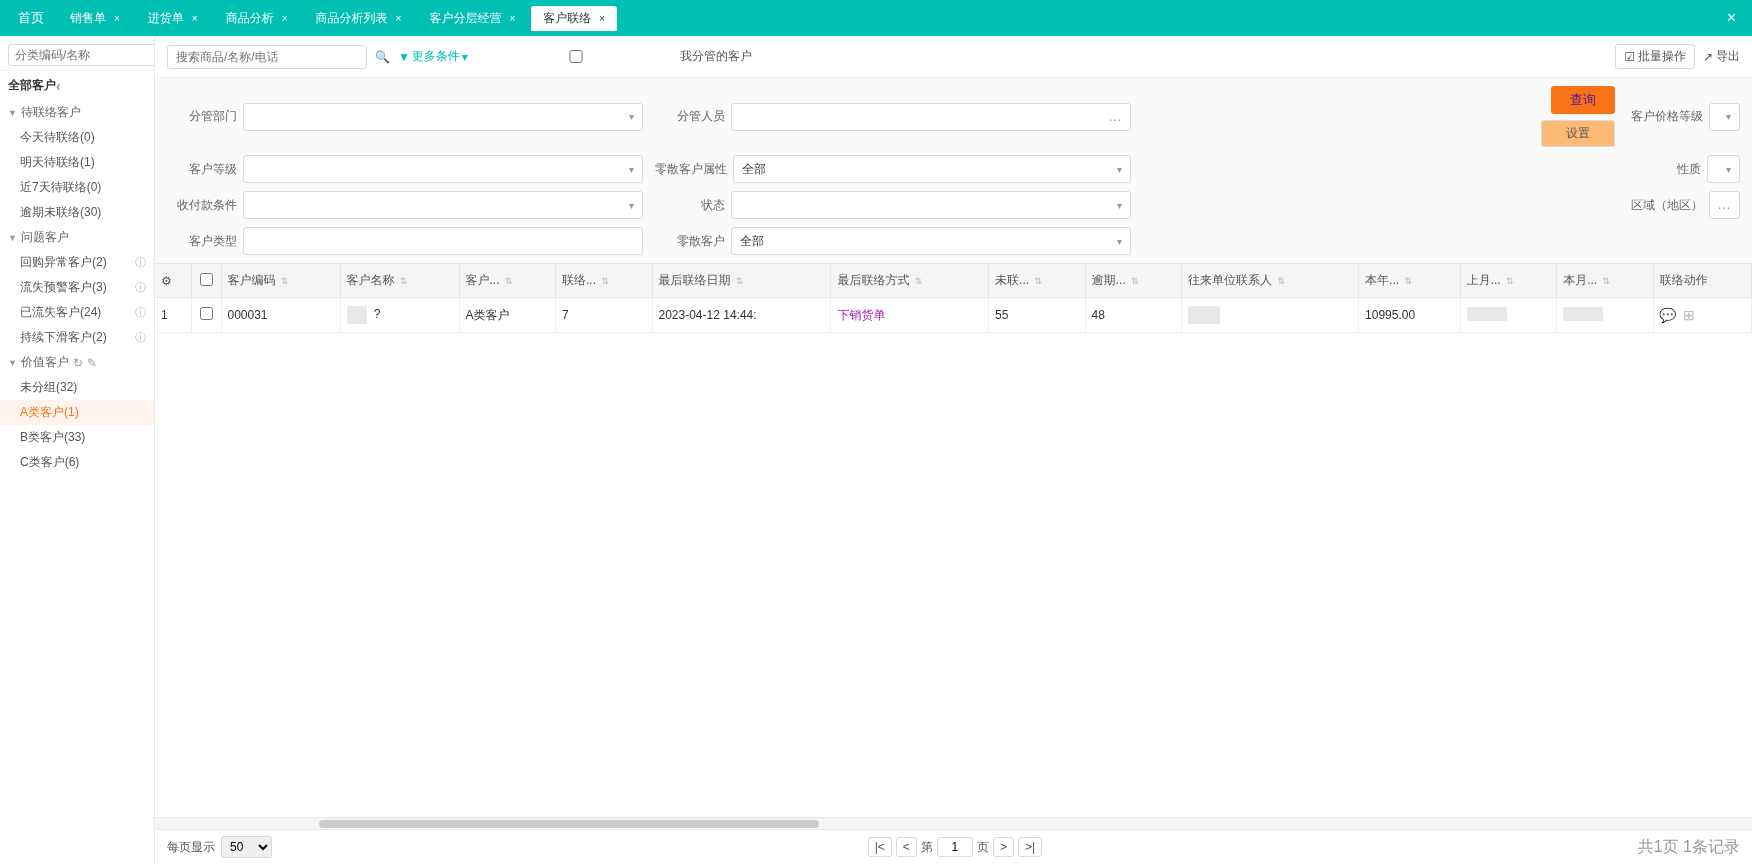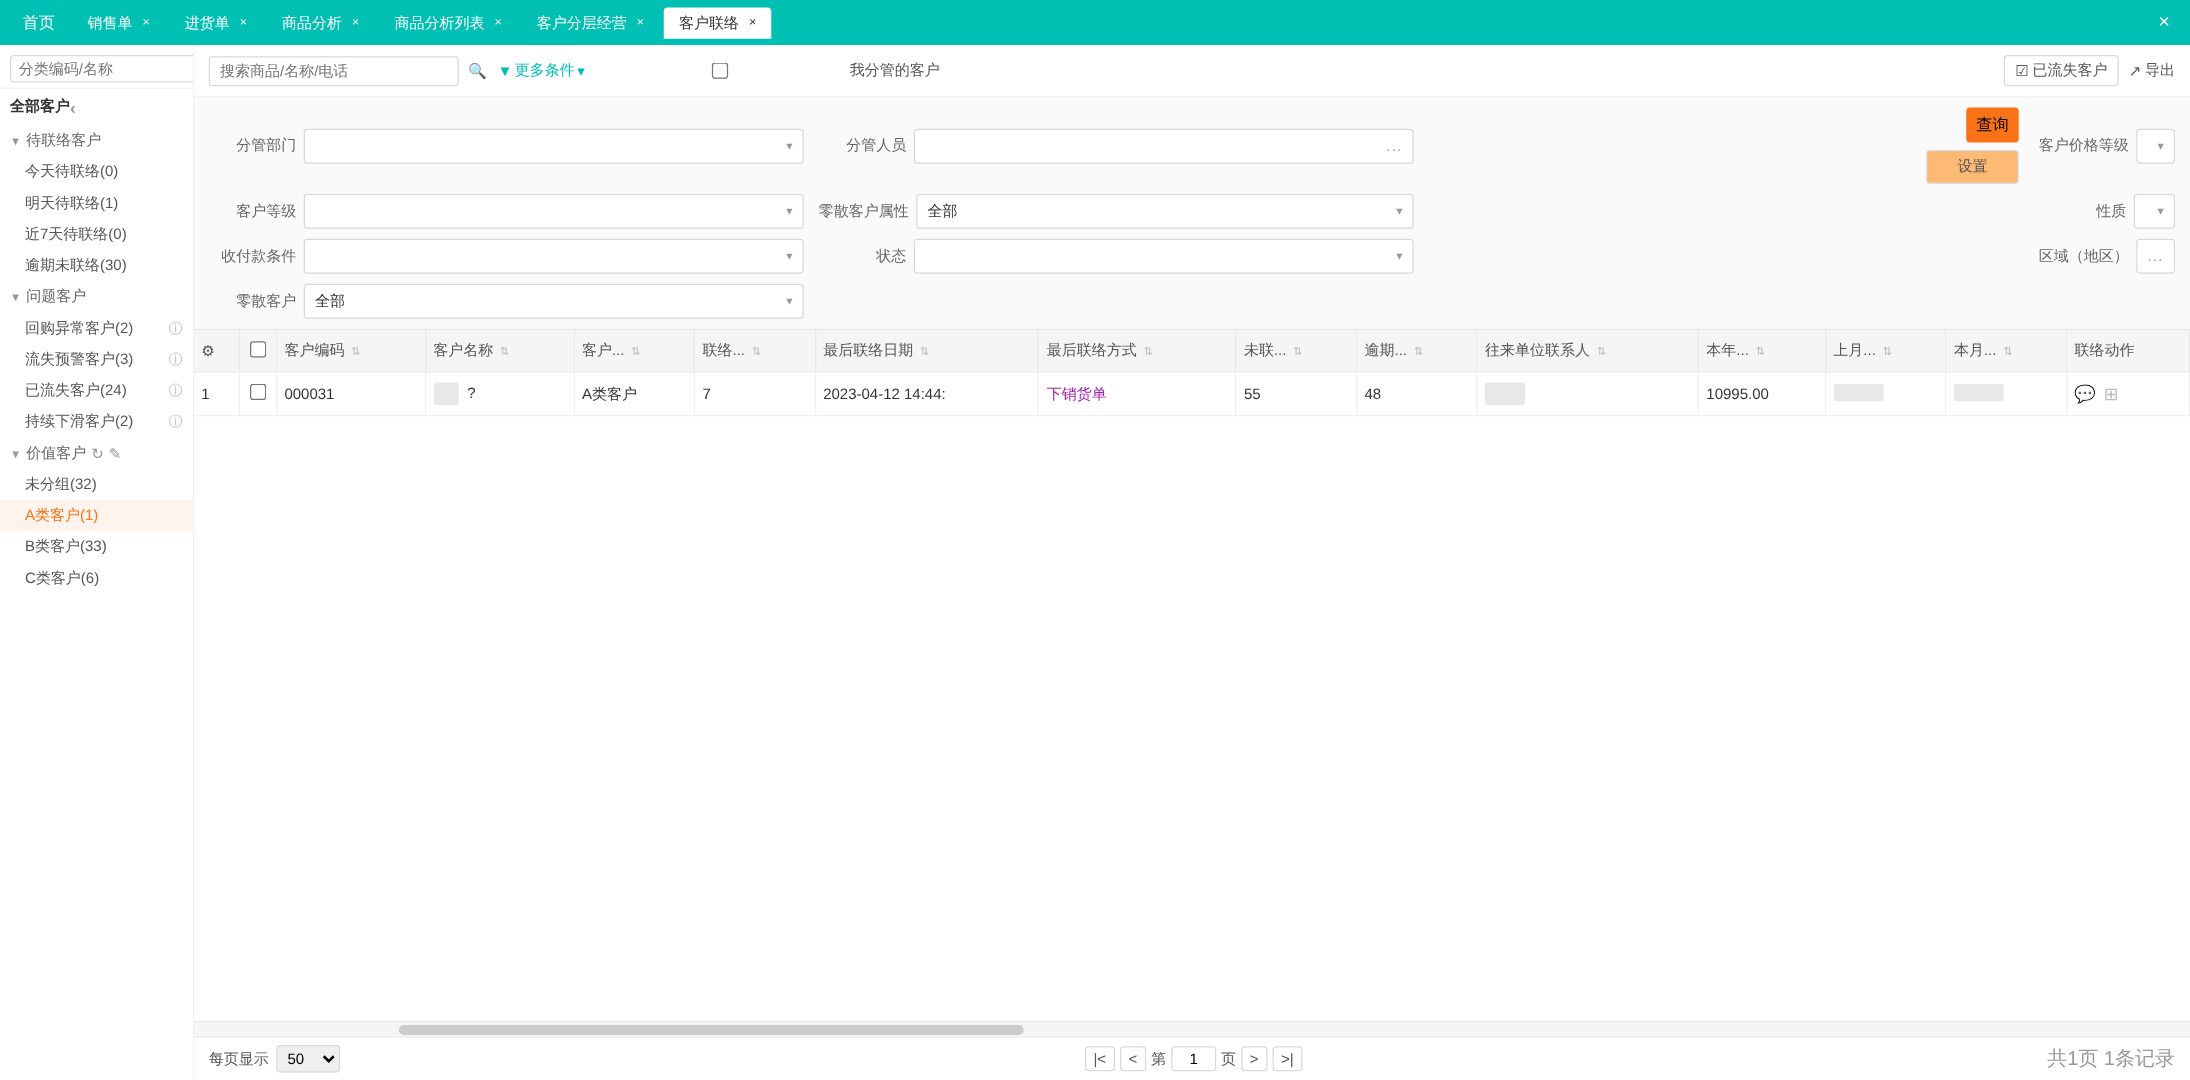--- a/index.html
+++ b/index.html
@@ -197,23 +197,23 @@
       display: flex;
       align-items: center;
       justify-content: space-between;
       cursor: pointer;
       min-height: 28px;
     }
     .filter-input .dropdown-arrow { color: #999; font-size: 10px; }
     .filter-input .more-dots { color: #999; font-size: 12px; letter-spacing: 1px; }
     .query-btn {
       background: #f97316;
-      color: #000000;
+      color: #4c1d95;
       border: none;
-      padding: 5px 8px;
+      padding: 5px 19px;
       border-radius: 3px;
       cursor: pointer;
       font-size: 13px;
       white-space: nowrap;
     }
     .settings-btn {
       background: #fdba74;
       color: #555;
       border: 1px solid #d9d9d9;
       padding: 4px 24px;
@@ -452,21 +452,21 @@
         <span>更多条件</span>
         <span>▾</span>
       </div>
       <div class="my-customers">
         <input type="checkbox" style="">
         <span>我分管的客户</span>
       </div>
       <div class="filter-bar-right">
         <div class="batch-op-btn">
           <span>☑</span>
-          <span>已流失客户</span>
+          <span>批量操作</span>
         </div>
         <div class="export-btn">
           <span>↗</span>
           <span>导出</span>
         </div>
       </div>
     </div>
 
     <div class="advanced-filter">
       <div style="display:grid; grid-template-columns: 1fr 1fr 1fr auto; gap:8px 12px; align-items:center;">
@@ -534,20 +534,26 @@
               <span class="dropdown-arrow">▾</span>
           </div>
         </div>
         <div></div>
 
         <div class="filter-row">
           <span class="filter-label">区域（地区）</span>
           <div class="filter-input">
             <span></span>
               <span class="more-dots">...</span>
+          </div>
+        </div>
+        <div class="filter-row">
+          <span class="filter-label">客户类型</span>
+          <div class="filter-input">
+            <span></span>
           </div>
         </div>
         <div class="filter-row">
           <span class="filter-label">零散客户</span>
           <div class="filter-input">
             <span>全部</span>
             <span class="dropdown-arrow">▾</span>
           </div>
         </div>
         <div></div>

